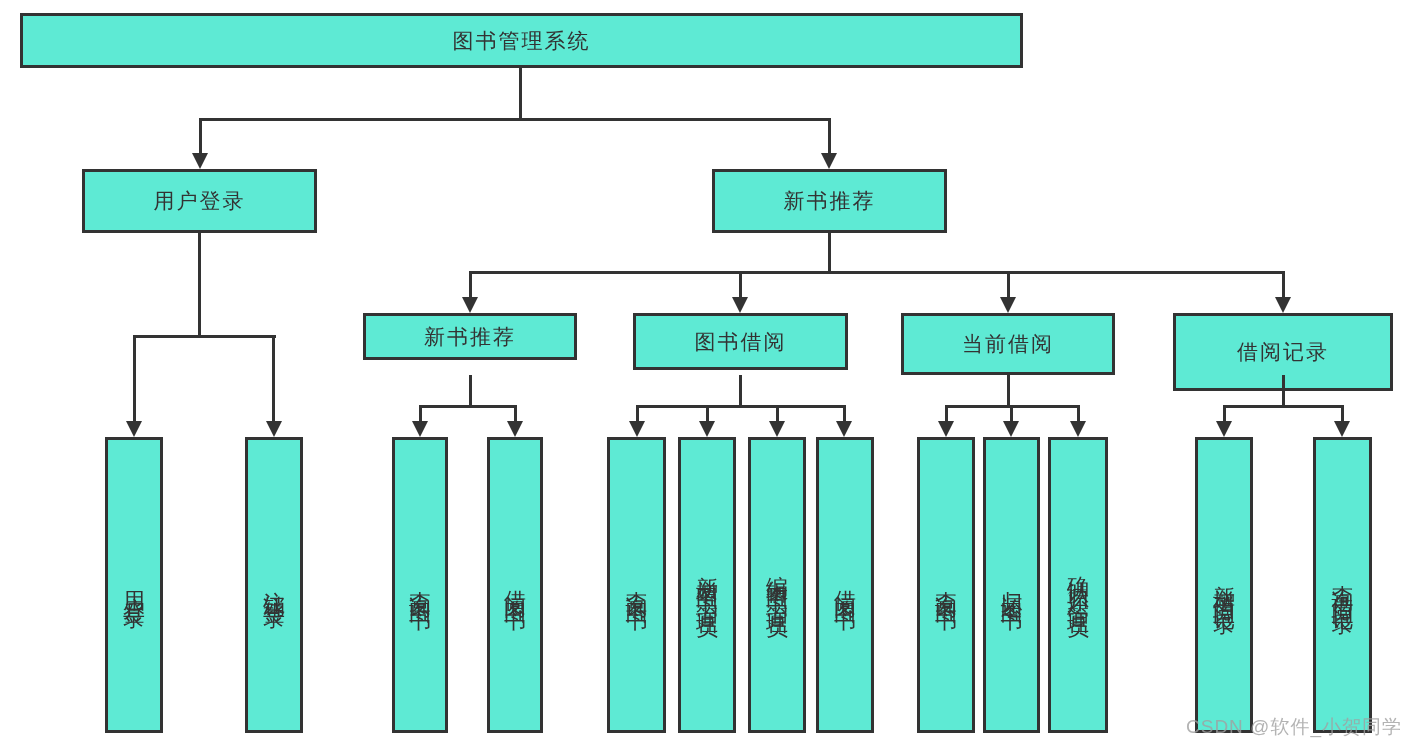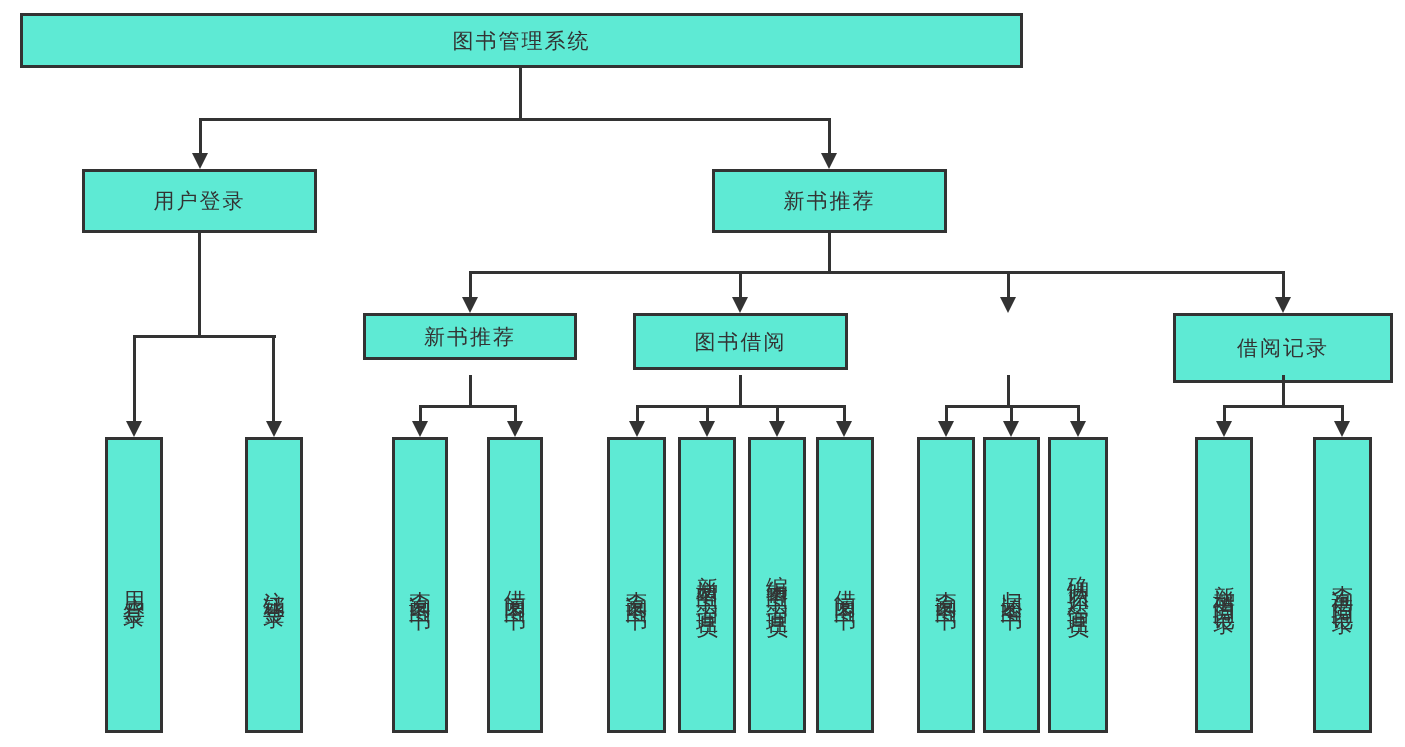--- a/index.html
+++ b/index.html
@@ -90,21 +90,24 @@
   <div class="arrow" style="left:1000px;top:297px"></div>
   <div class="vline" style="left:1282px;top:271px;height:27px"></div>
   <div class="arrow" style="left:1275px;top:297px"></div>
 
   <div class="box" style="left:363px;top:313px;width:214px;height:47px">
     <span class="hlabel">新书推荐</span>
   </div>
   <div class="box" style="left:633px;top:313px;width:215px;height:57px">
     <span class="hlabel">图书借阅</span>
   </div>
-  <div class="box" style="left:1173px;top:313px;width:220px;height:70px">
+  <div class="box" style="left:901px;top:313px;width:214px;height:62px">
+    <span class="hlabel">当前借阅</span>
+  </div>
+  <div class="box" style="left:1173px;top:313px;width:220px;height:78px">
     <span class="hlabel">借阅记录</span>
   </div>
 
   <div class="vline" style="left:469px;top:375px;height:30px"></div>
   <div class="hline" style="left:419px;top:405px;width:98px"></div>
   <div class="vline" style="left:419px;top:405px;height:16px"></div>
   <div class="arrow" style="left:412px;top:421px"></div>
   <div class="vline" style="left:514px;top:405px;height:16px"></div>
   <div class="arrow" style="left:507px;top:421px"></div>
 
@@ -172,14 +175,15 @@
     <span class="vlabel">确认归还（管理员）</span>
   </div>
 
   <div class="box" style="left:1195px;top:437px;width:58px;height:296px">
     <span class="vlabel">新增借阅记录</span>
   </div>
   <div class="box" style="left:1313px;top:437px;width:59px;height:296px">
     <span class="vlabel">查询借阅记录</span>
   </div>
 
+  <div class="watermark">CSDN @软件_小贺同学</div>
 
 </div>
 
 </body></html>

